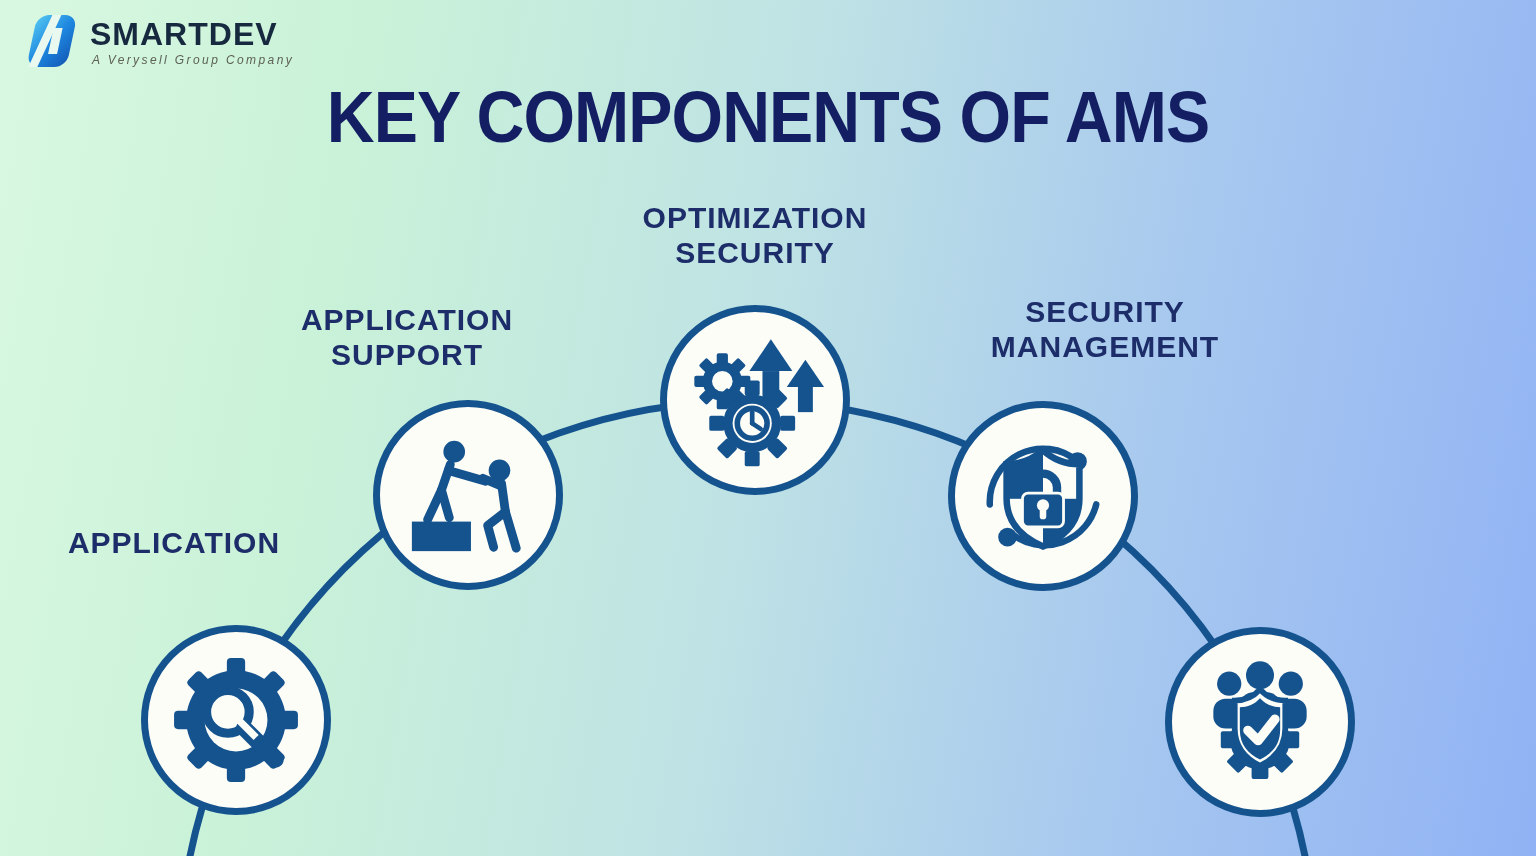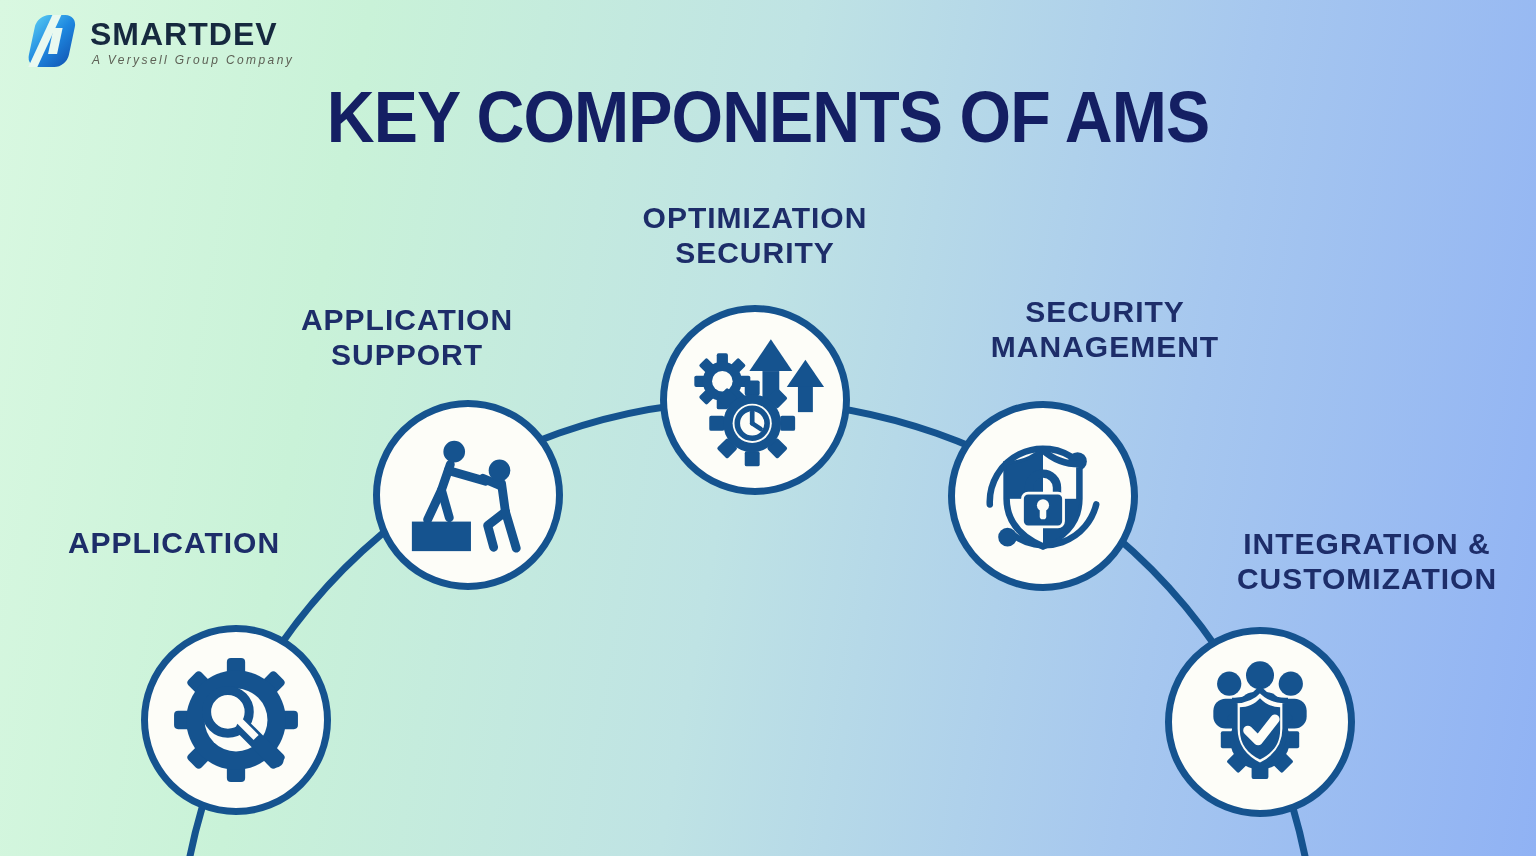--- a/index.html
+++ b/index.html
@@ -206,18 +206,14 @@
     <div>SUPPORT</div>
   </div>
   <div class="nodelabel label-3">
     <div>OPTIMIZATION</div>
     <div>SECURITY</div>
   </div>
   <div class="nodelabel label-4">
     <div>SECURITY</div>
     <div>MANAGEMENT</div>
   </div>
-  <div class="nodelabel label-5">
-    <div>INTEGRATION &amp;</div>
-    <div>CUSTOMIZATION</div>
-  </div>
 
 </div>
 
 </body></html>

